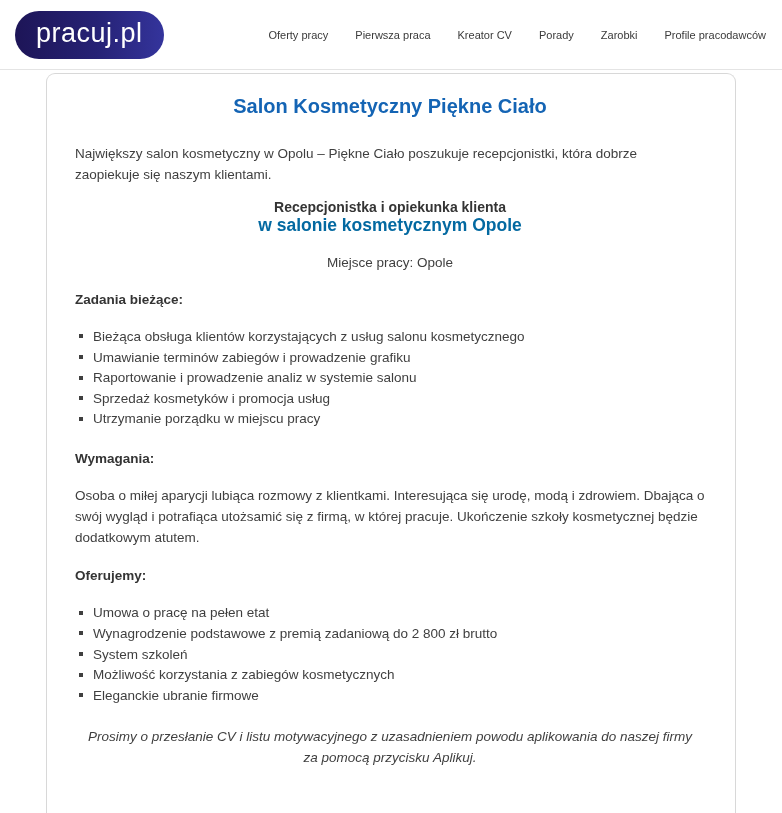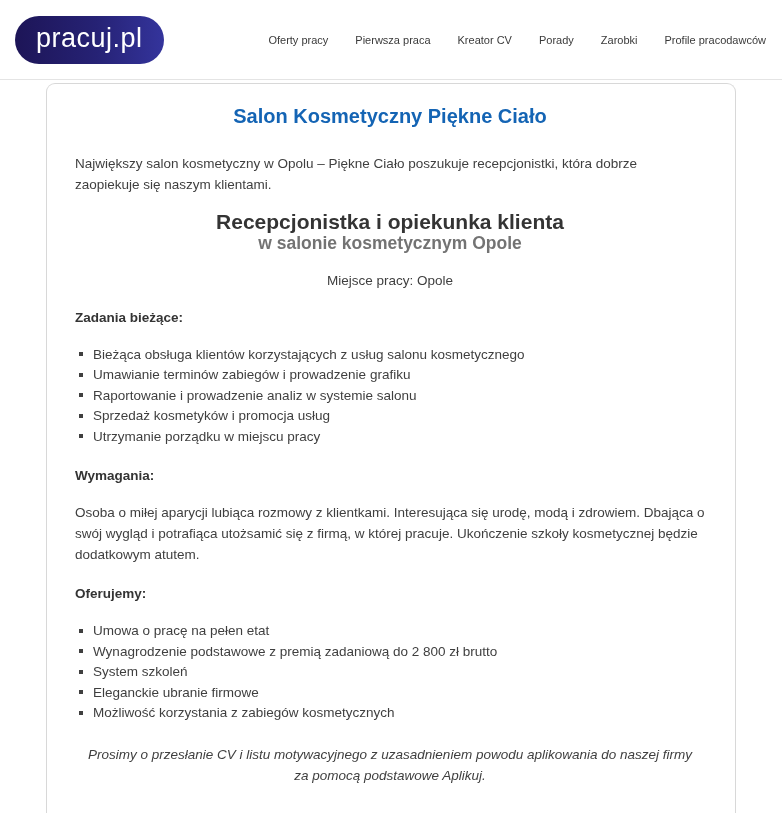--- a/index.html
+++ b/index.html
@@ -6,21 +6,21 @@
   html, body {
     width: 782px; height: 813px;
     overflow: hidden;
     background: #ffffff;
     font-family: "Liberation Sans", "DejaVu Sans", sans-serif;
     color: #3f3f3f;
   }
 
   
   .site-header {
-    height: 80px;
+    height: 70px;
     display: flex;
     align-items: center;
     padding: 0 16px 0 15px;
     border-bottom: 1px solid #e4e4e4;
     background: #ffffff;
     gap: 9px;
   }
   .logo-pill {
     display: inline-flex;
     align-items: center;
@@ -64,31 +64,31 @@
     text-align: center;
     color: #1464b4;
     font-size: 20px;
     font-weight: bold;
     margin-bottom: 22px;
   }
   .intro { margin-bottom: 12px; }
 
   .job-title {
     text-align: center;
-    font-size: 21px;
+    font-size: 14px;
     font-weight: bold;
     color: #343434;
     line-height: 1.1;
     margin-top: 14px;
   }
   .job-subtitle {
     text-align: center;
     font-size: 17.5px;
     font-weight: bold;
-    color: #737373;
+    color: #0369a1;
     line-height: 1.25;
   }
   .location-line {
     text-align: center;
     margin-top: 16px;
     margin-bottom: 14px;
   }
 
   .section-heading {
     font-weight: bold;
@@ -162,27 +162,27 @@
   </ul>
 
   <p class="section-heading">Wymagania:</p>
   <p class="requirements-text">Osoba o miłej aparycji lubiąca rozmowy z klientkami. Interesująca się urodę, modą i zdrowiem. Dbająca o swój wygląd i potrafiąca utożsamić się z firmą, w której pracuje. Ukończenie szkoły kosmetycznej będzie dodatkowym atutem.</p>
 
   <p class="section-heading">Oferujemy:</p>
   <ul class="bullet-list">
     <li>Umowa o pracę na pełen etat</li>
     <li>Wynagrodzenie podstawowe z premią zadaniową do 2 800 zł brutto</li>
     <li>System szkoleń</li>
+    <li>Możliwość korzystania z zabiegów kosmetycznych</li>
     <li>Eleganckie ubranie firmowe</li>
-    <li>Możliwość korzystania z zabiegów kosmetycznych</li>
   </ul>
 
   <p class="centered apply-note">
     <span>Prosimy o przesłanie CV i listu motywacyjnego z uzasadnieniem powodu aplikowania do naszej firmy</span><br>
-    <span>za pomocą podstawowe Aplikuj.</span>
+    <span>za pomocą przycisku Aplikuj.</span>
   </p>
 
   <p class="centered dates-block">
     <br>
     
   </p>
 
 </main>
 
 </body></html>

